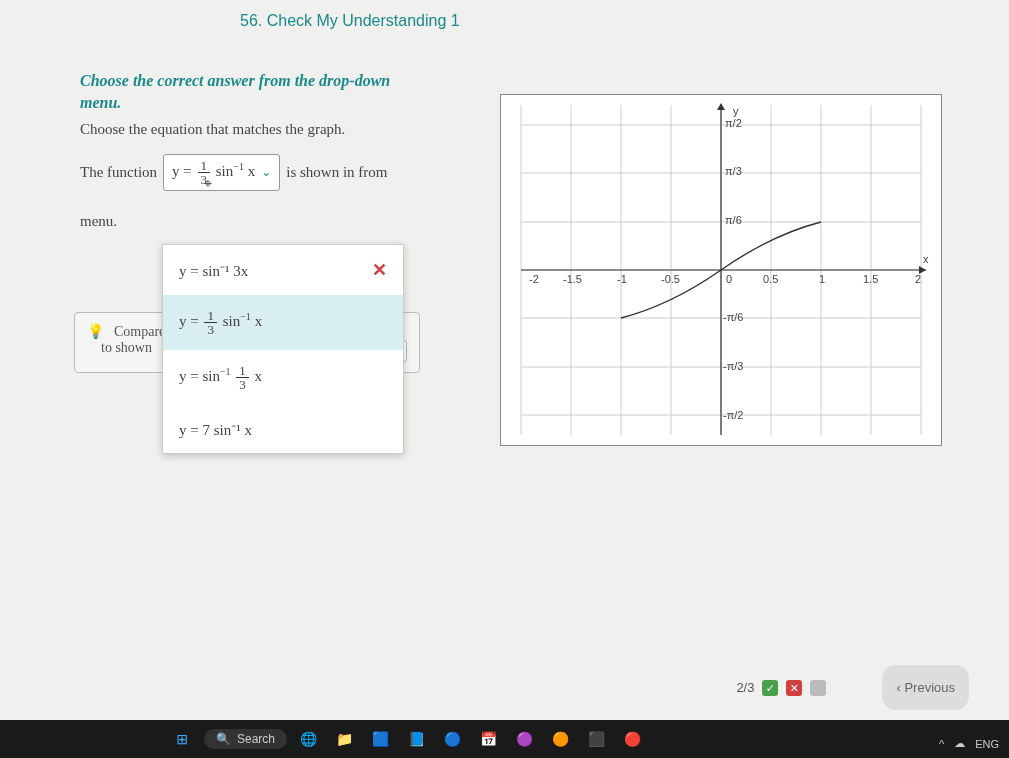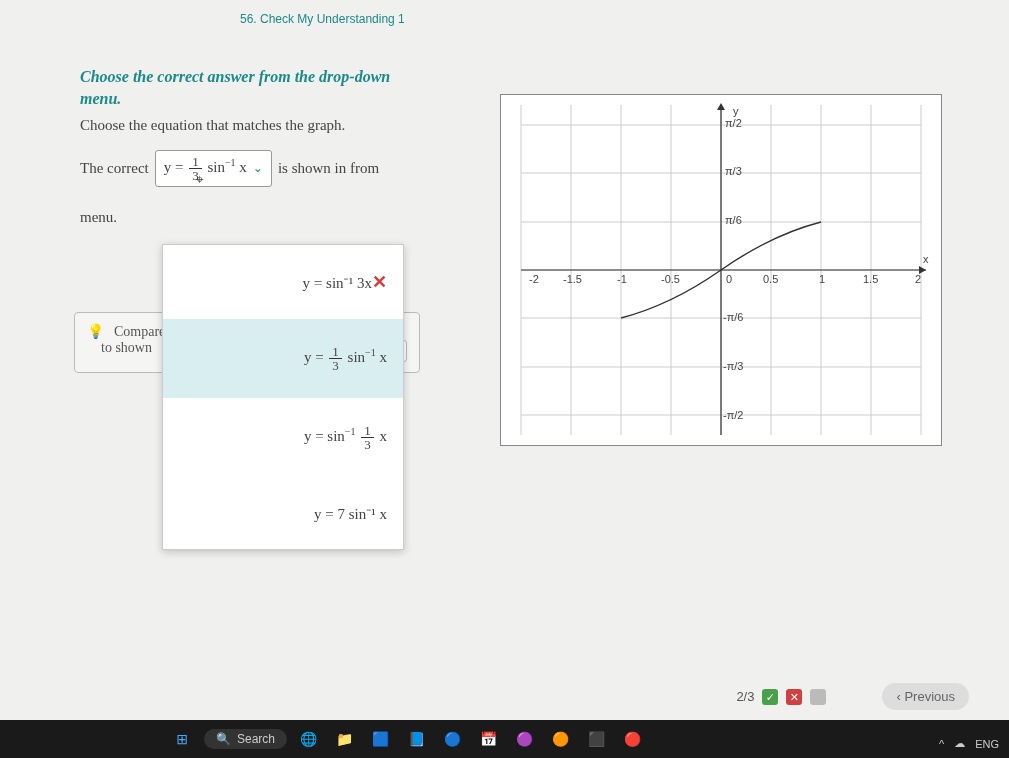--- a/index.html
+++ b/index.html
@@ -1,60 +1,60 @@
 <!DOCTYPE html>
 <html><head>
 <meta charset="utf-8">
 <style>
 body{margin:0;font-family:Georgia,serif;background:#e8e8e8;color:#333}
 .page{background:#f0f0ee;width:1009px;height:758px;position:relative;overflow:hidden}
-.header{font-family:Arial,sans-serif;color:#1a8a8a;font-size:12px;padding:12px 0 0 240px}
+.header{font-family:Arial,sans-serif;color:#1a8a8a;font-size:16px;padding:12px 0 0 240px}
 .content{padding:40px 0 0 80px}
 .prompt{color:#1a8a8a;font-weight:bold;font-style:italic;font-size:16px;line-height:1.4}
 .subprompt{color:#444;font-size:15px;margin-top:6px}
 .qline{margin-top:16px;font-size:15px;color:#444;display:flex;align-items:center;gap:6px}
 .dropdown{display:inline-flex;align-items:center;border:1px solid #999;border-radius:3px;background:#fff;padding:4px 8px;position:relative}
 .chev{color:#1a8a8a;font-size:12px;margin-left:6px}
 .cursor{position:absolute;bottom:-2px;left:40px;font-size:14px}
 .options{position:absolute;left:162px;top:244px;width:240px;background:#fff;border:1px solid #ccc;box-shadow:0 2px 8px rgba(0,0,0,.2);z-index:10}
-.opt{padding:26px 16px;font-size:15px;color:#444;display:flex;align-items:center;justify-content:flex-end}
+.opt{padding:14px 16px;font-size:15px;color:#444;display:flex;align-items:center;justify-content:space-between}
 .opt.sel{background:#d9eef0}
 .xmark{color:#d04040;font-weight:bold;font-size:18px}
 .hint{position:absolute;left:74px;top:312px;border:1px solid #bbb;border-radius:4px;background:#f5f5f3;padding:10px 12px;font-size:14px;color:#555;width:320px}
 .bulb{color:#f5b020;margin-right:6px}
 .frac{display:inline-flex;flex-direction:column;align-items:center;font-size:13px;line-height:1;vertical-align:middle;margin:0 2px}
 .frac .n{border-bottom:1px solid #333;padding:0 3px}
 .frac .d{padding:0 3px}
 sup{font-size:10px;vertical-align:super}
 .graph{position:absolute;left:500px;top:94px;width:440px;height:350px;background:#fff;border:1px solid #888}
 .grid line{stroke:#ccc;stroke-width:1}
 .axis line{stroke:#333;stroke-width:1.2}
 .curve{stroke:#333;stroke-width:1.4;fill:none}
 .glabel{font-size:11px;fill:#444;font-family:Arial}
 .footer{position:absolute;bottom:48px;right:40px;display:flex;align-items:center;gap:8px}
 .score{font-size:13px;color:#555;font-family:Arial}
 .badge{display:inline-block;width:16px;height:16px;border-radius:3px;color:#fff;font-size:11px;text-align:center;line-height:16px;font-family:Arial}
 .bg{background:#4aa04a}.br{background:#d04040}.bgrey{background:#bbb}
-.prevbtn{background:#ddd;border-radius:14px;padding:6px 14px;font-size:13px;color:#666;font-family:Arial}
+.prevbtn{background:#ddd;border-radius:14px;padding:15px 14px;font-size:13px;color:#666;font-family:Arial}
 .taskbar{position:absolute;bottom:0;left:0;right:0;height:38px;background:#1a1a1a;display:flex;align-items:center;padding:0 10px;gap:8px}
 .tb{width:28px;height:24px;border-radius:4px;display:flex;align-items:center;justify-content:center;font-size:14px}
 .search{background:#333;border-radius:14px;padding:3px 12px;color:#ccc;font-size:12px;display:flex;align-items:center;gap:6px;font-family:Arial}
 .tray{position:absolute;right:10px;bottom:8px;color:#ccc;font-size:11px;display:flex;align-items:center;gap:10px;font-family:Arial}
 </style>
 </head>
 <body>
 
 <div class="page">
  <div class="header">56. Check My Understanding 1</div>
  <div class="content">
   <div class="prompt">Choose the correct answer from the drop-down</div>
   <div class="prompt">menu.</div>
   <div class="subprompt">Choose the equation that matches the graph.</div>
   <div class="qline">
-   <span>The correct</span>
+   <span>The function</span>
    <span class="dropdown">
     <span>
      <span>y =</span>
      <span class="frac">
               <span class="n">1</span>
               <span class="d">3</span>
             </span>
      <span>sin</span><sup>−1</sup> <span>x</span>
     </span>
     <span class="chev">⌄</span>

